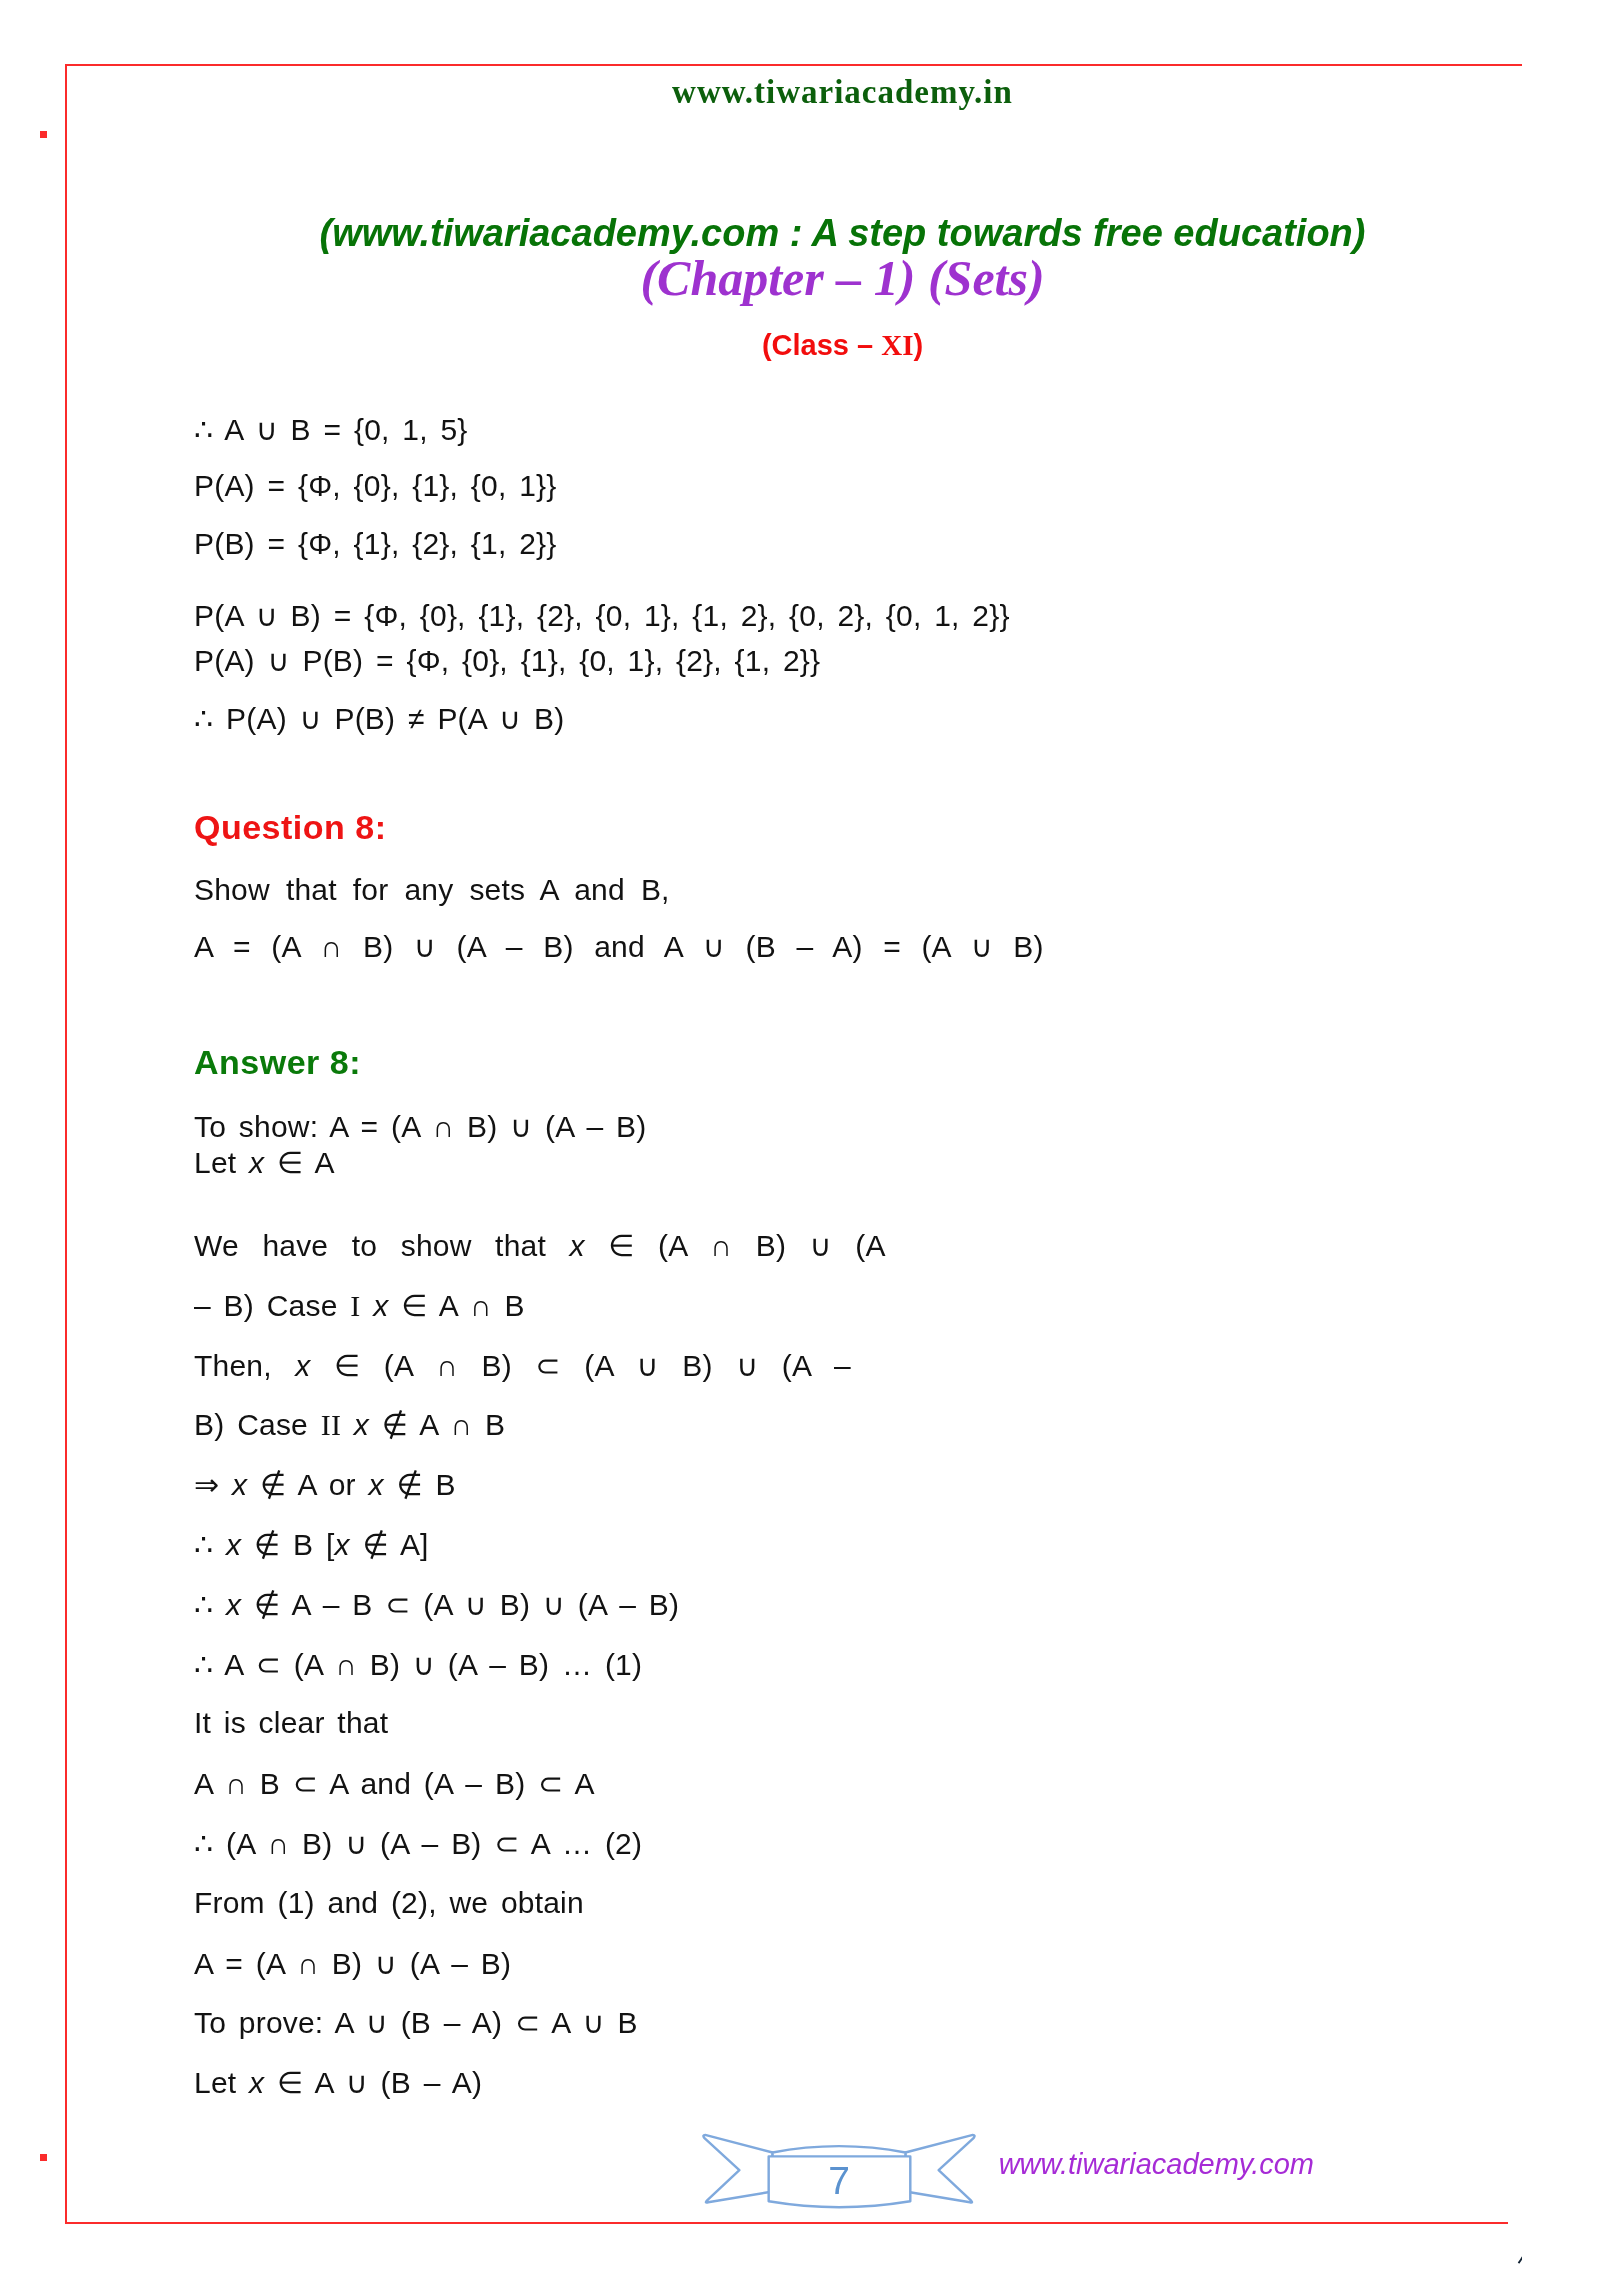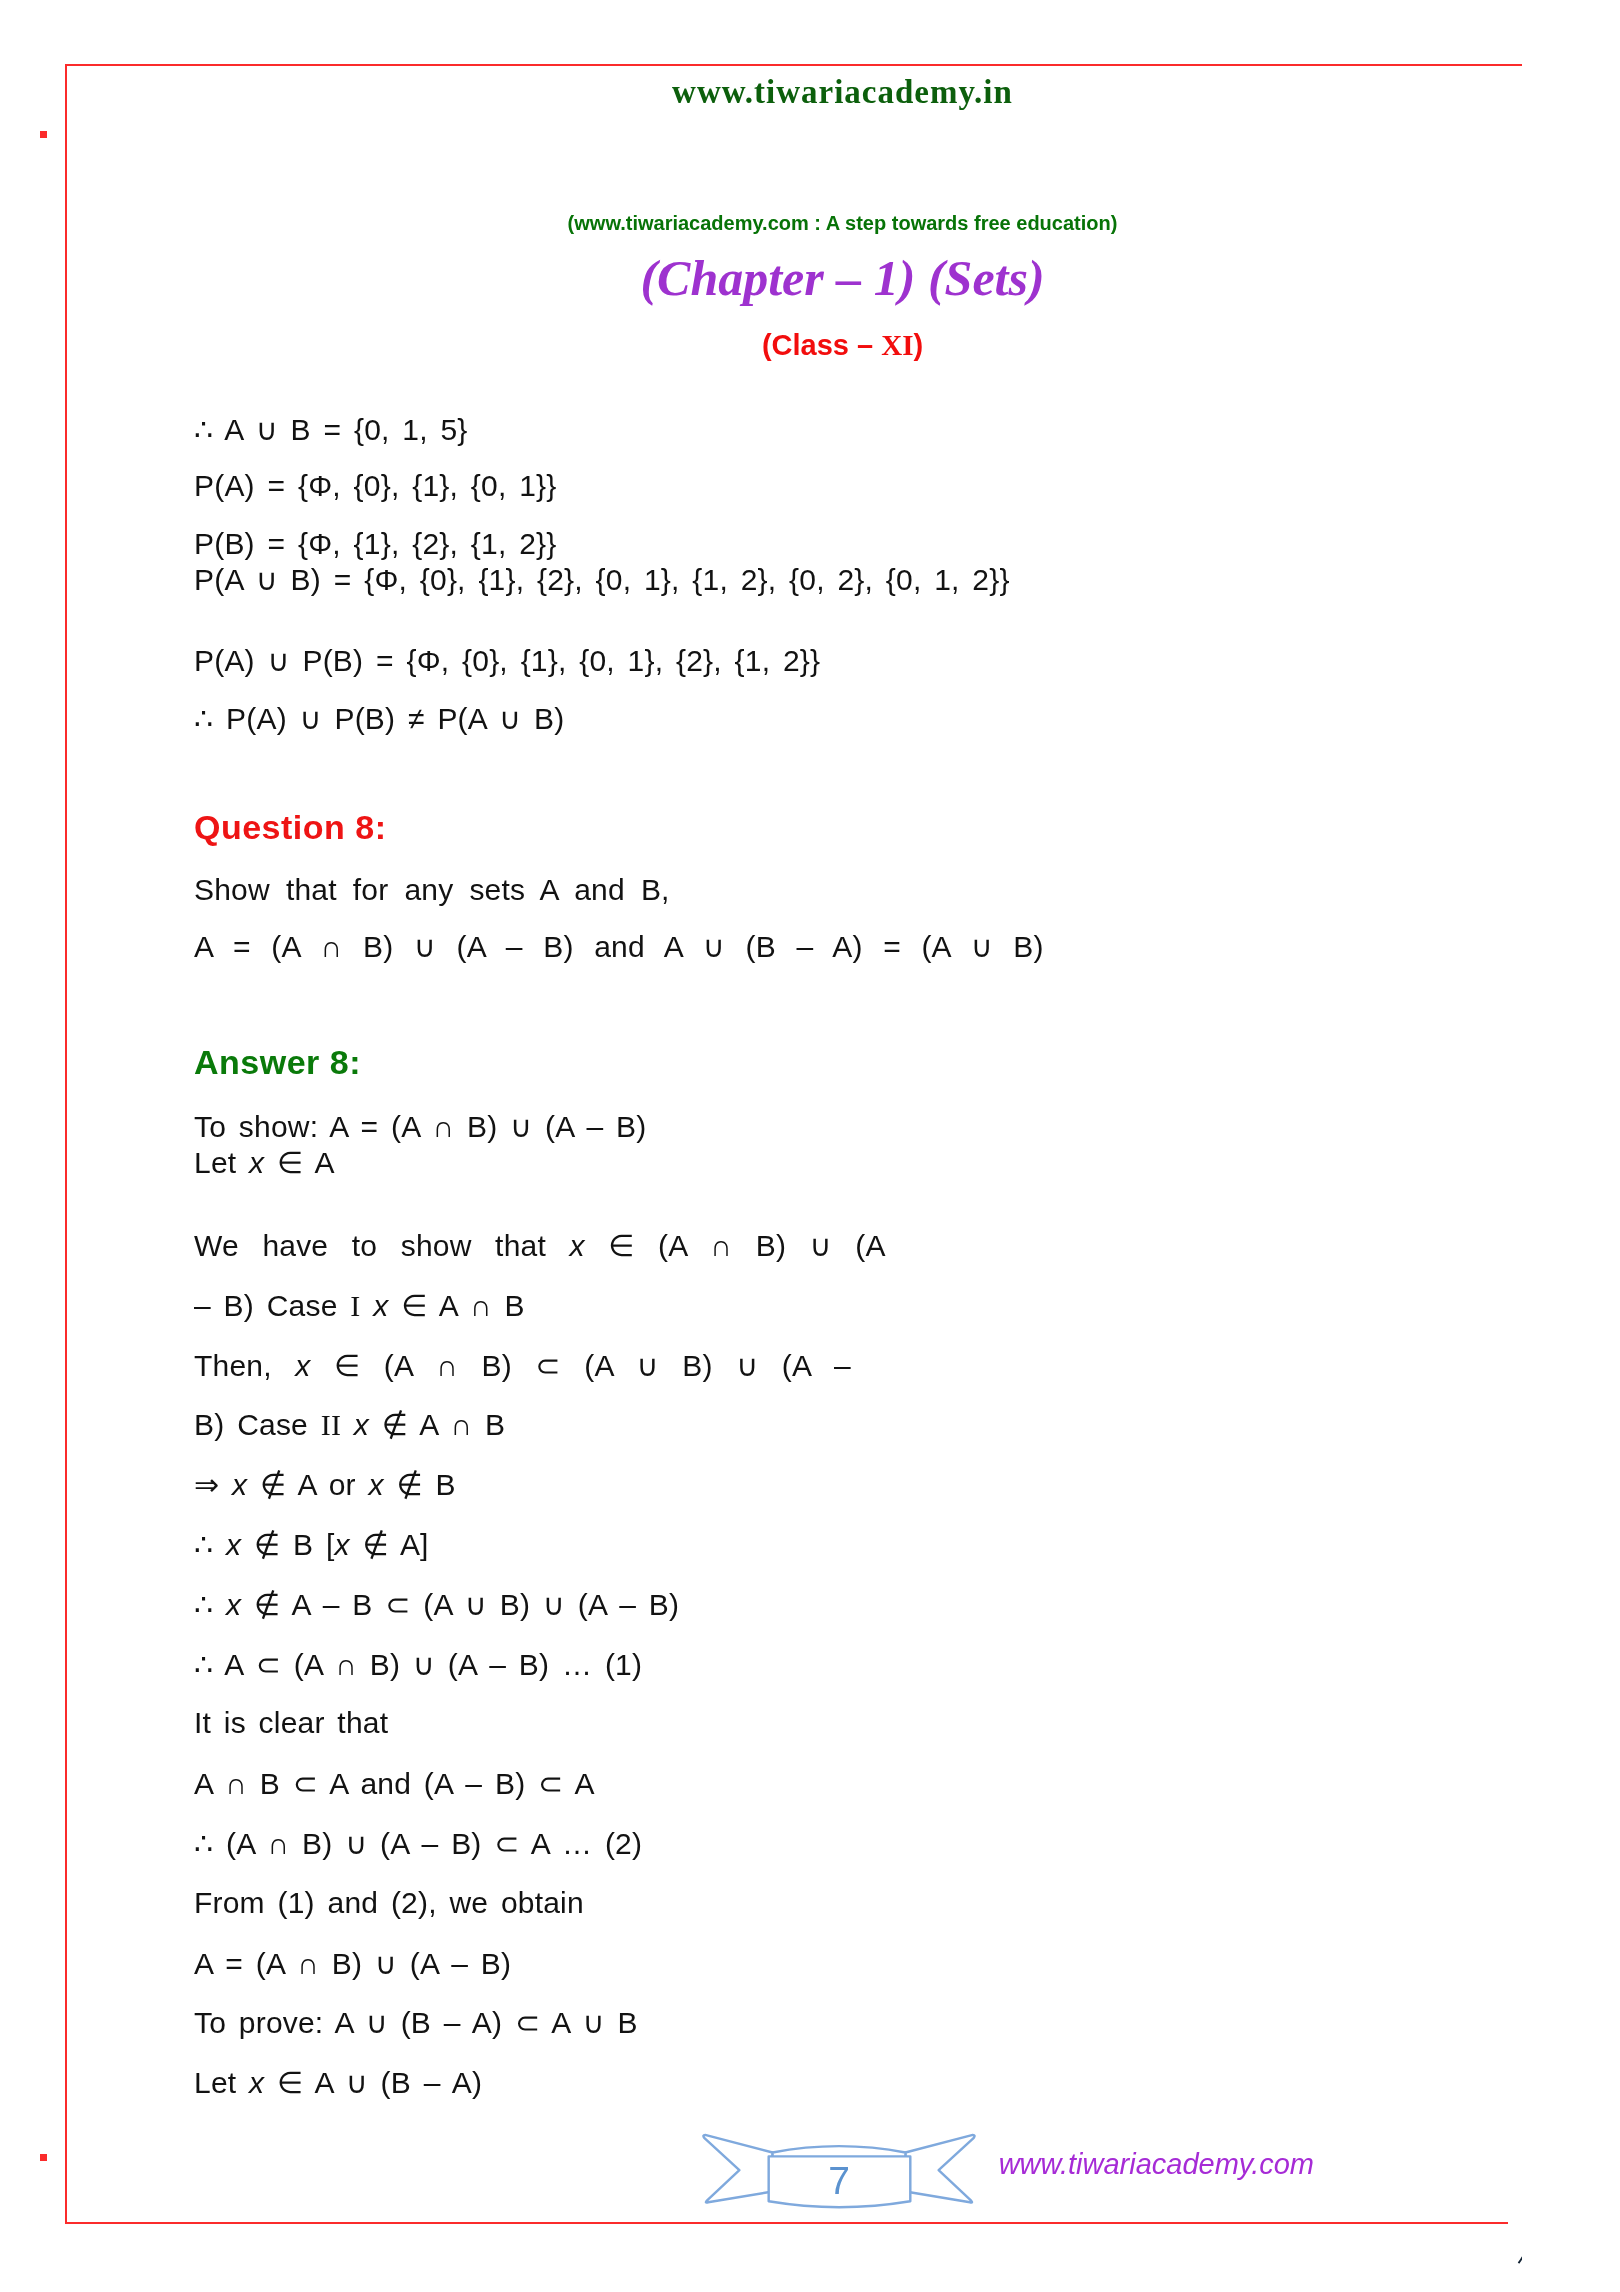--- a/index.html
+++ b/index.html
@@ -9,21 +9,21 @@
         border:2.9px solid var(--border_red);}
   .regmark{position:absolute;width:6.9px;height:6.9px;background:var(--border_red);}
   .rm-tl{left:40px;top:131px;} .rm-tr{left:1573px;top:131px;}
   .rm-bl{left:40px;top:2154px;} .rm-br{left:1573px;top:2154px;}
 
   .hwrap{position:absolute;left:98px;width:1489px;text-align:center;white-space:nowrap;}
   .h-site{top:74px;font-family:"Liberation Serif",serif;font-weight:bold;font-size:33px;
         letter-spacing:1px;color:var(--site_green);}
   .h-title{top:98px;font-family:"Liberation Serif",serif;font-style:italic;font-weight:bold;
         font-size:73px;line-height:76px;color:var(--title_blue);}
-  .h-sub{top:212px;font-weight:bold;font-size:20px;color:var(--subtitle_green);}
+  .h-sub{top:212px;font-weight:bold;font-style:italic;font-size:38px;color:var(--subtitle_green);}
   .h-chapter{top:249px;font-family:"Liberation Serif",serif;font-style:italic;font-weight:bold;
         font-size:50px;color:var(--chapter_purple);}
   .h-class{top:329px;font-weight:bold;font-size:29px;color:var(--class_red);}
 
   .bodyline{position:absolute;left:194px;white-space:nowrap;font-size:30px;
         letter-spacing:0.2px;word-spacing:0.14em;color:var(--body_black);}
   .vx{font-style:italic;}
   .rn{font-family:"Liberation Serif",serif;text-align:right;}
   .sec-head{position:absolute;left:194px;font-weight:bold;font-size:34px;letter-spacing:0.5px;}
   .q-head{top:808px;color:var(--question_red);}
@@ -51,21 +51,21 @@
 
   <div class="hwrap h-site">www.tiwariacademy.in</div>
   <div class="hwrap h-sub">(www.tiwariacademy.com : A step towards free education)</div>
   <div class="hwrap h-chapter">(Chapter – 1) (Sets)</div>
   <div class="hwrap h-class">(Class – <span class="rn">XI</span>)</div>
 
   <div id="intro-block">
       <div class="bodyline" style="top: 412px;">∴ A ∪ B = {0, 1, 5}</div>
       <div class="bodyline" style="top: 469px;">P(A) = {Φ, {0}, {1}, {0, 1}}</div>
       <div class="bodyline" style="top: 527px;">P(B) = {Φ, {1}, {2}, {1, 2}}</div>
-      <div class="bodyline" style="top: 562px;">P(A ∪ B) = {Φ, {0}, {1}, {2}, {0, 1}, {1, 2}, {0, 2}, {0, 1, 2}}</div>
+      <div class="bodyline" style="top: 598px;">P(A ∪ B) = {Φ, {0}, {1}, {2}, {0, 1}, {1, 2}, {0, 2}, {0, 1, 2}}</div>
       <div class="bodyline" style="top: 643px;">P(A) ∪ P(B) = {Φ, {0}, {1}, {0, 1}, {2}, {1, 2}}</div>
       <div class="bodyline" style="top: 701px;">∴ P(A) ∪ P(B) ≠ P(A ∪ B)</div>
     </div>
 
   <div class="sec-head q-head">Question 8:</div>
   <div id="question-block">
       <div class="bodyline" style="top: 873px; word-spacing: 0.25em;">Show that for any sets A and B,</div>
       <div class="bodyline" style="top: 929px; word-spacing: 0.4em;">A = (A ∩ B) ∪ (A – B) and A ∪ (B – A) = (A ∪ B)</div>
     </div>
 

